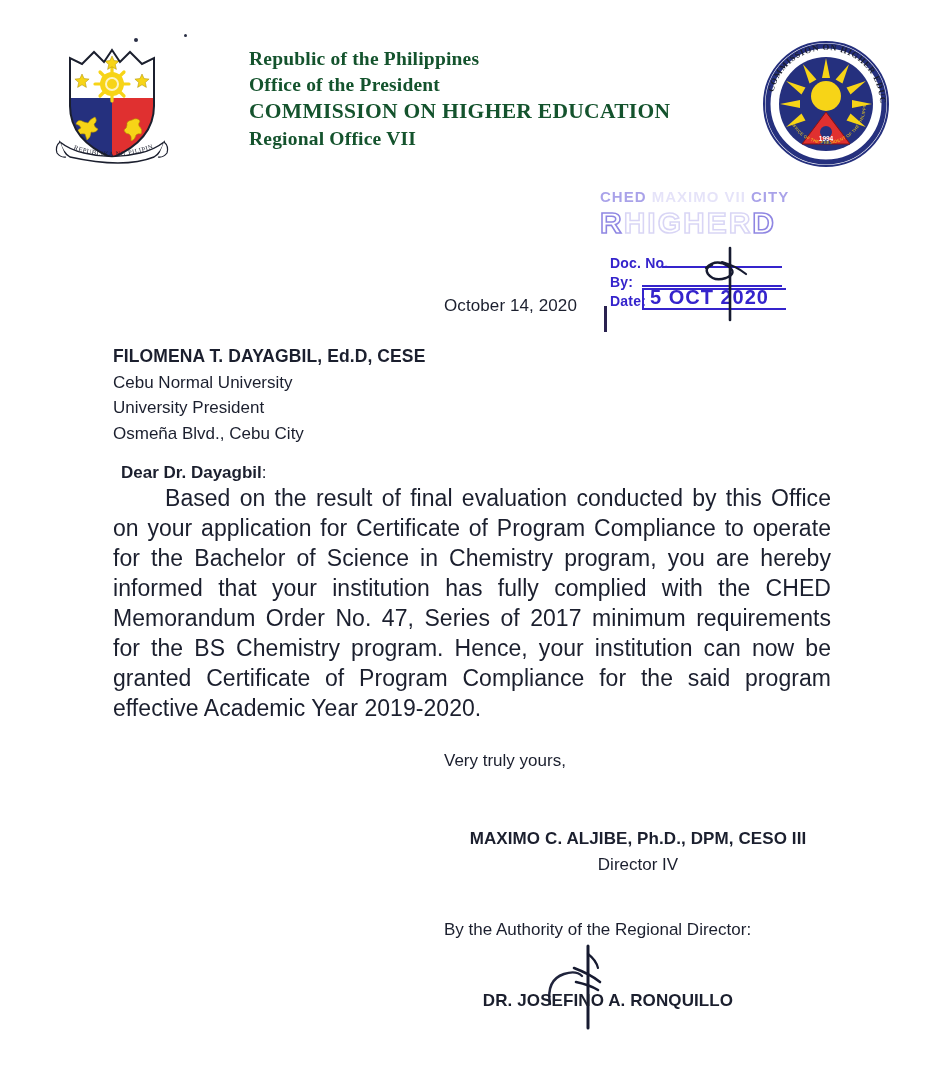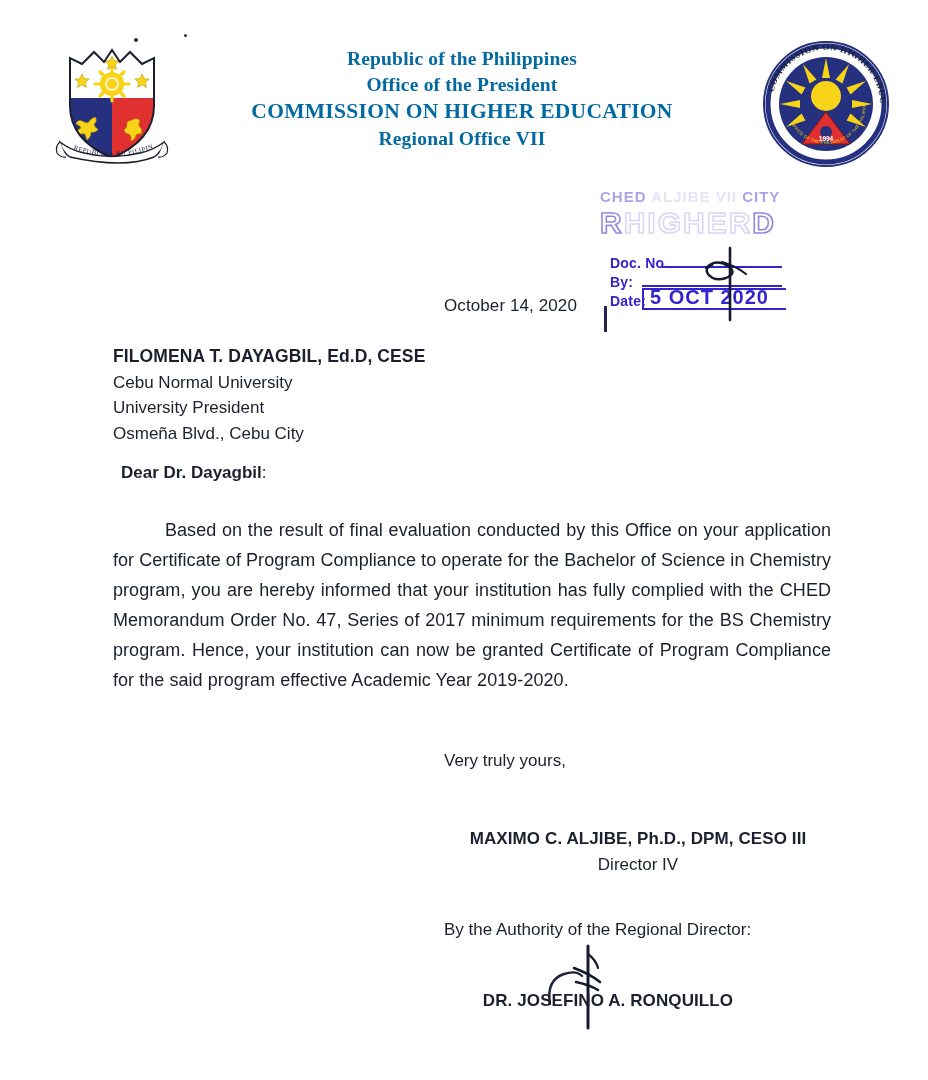--- a/index.html
+++ b/index.html
@@ -42,26 +42,25 @@
   }
   .seal-right {
     position: absolute;
     left: 760px;
     top: 34px;
     width: 132px;
     height: 140px;
   }
   .header-text {
     position: absolute;
-    left: 232px;
+    left: 249px;
     top: 46px;
     width: 460px;
-    text-align: center;
     font-family: "Liberation Serif", serif;
-    color: #0369a1;
+    color: #14532d;
   }
   .header-text div {
     line-height: 1.32;
   }
   .hl1, .hl2, .hl4 {
     font-size: 19.5px;
     font-weight: bold;
     letter-spacing: 0.2px;
   }
   .hl3 {
@@ -213,23 +212,23 @@
     font-weight: bold;
     margin-left: 8px;
   }
   .salutation .colon {
     font-weight: normal;
   }
 
   .body-para {
     position: absolute;
     left: 113px;
-    top: 515px;
+    top: 483px;
     width: 718px;
-    font-size: 18px;
+    font-size: 23px;
     line-height: 30px;
     text-align: justify;
     text-indent: 52px;
     letter-spacing: 0.05px;
   }
 
   .closing {
     position: absolute;
     left: 444px;
     top: 751px;
@@ -393,21 +392,21 @@
         <text font-family="'Liberation Sans', sans-serif" font-size="4.2" fill="#f7d417" letter-spacing="0.3">
           <textPath href="#ringBot" startOffset="16%">OFFICE OF THE PRESIDENT OF THE PHILIPPINES</textPath>
         </text>
       </svg>
     </div>
   </div>
 
   <div class="stamp">
     <div class="stamp-title">
       <span>CHED</span>
-      <span class="faded-in">ALJIBE VII</span>
+      <span class="faded-in">MAXIMO VII</span>
       <span>CITY</span>
     </div>
     <div class="stamp-received">
       <span class="r-first">R</span><span class="r-mid">HIGHER</span><span class="r-last">D</span>
     </div>
 
     <div class="stamp-fields">
       <div class="fld">Doc. No.</div>
       <div class="fld">By:</div>
       <div class="fld">Date:</div>

